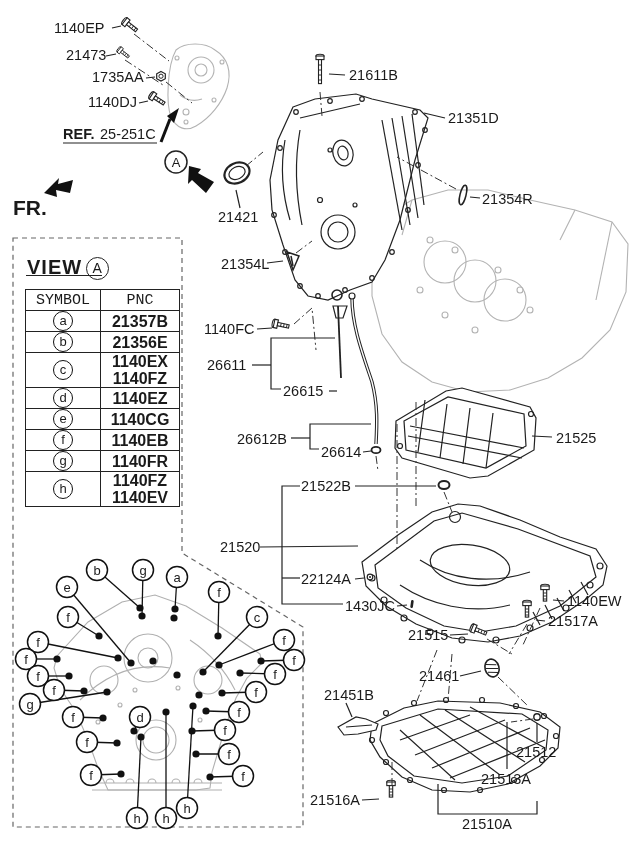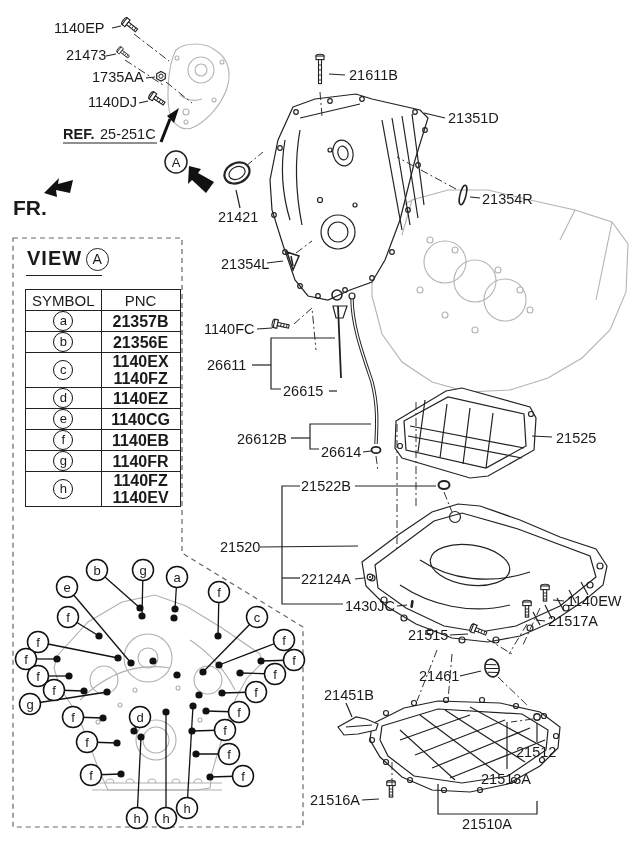--- a/index.html
+++ b/index.html
@@ -1,25 +1,25 @@
 <!DOCTYPE html>
 <html><head>
 <meta charset="utf-8">
 <style>
   html,body{margin:0;padding:0;background:#fff;}
   #stage{position:relative;width:639px;height:848px;background:#fff;overflow:hidden;
          font-family:"Liberation Sans",sans-serif;color:#1a1a1a;}
   svg text{font-family:"Liberation Sans",sans-serif;fill:#1a1a1a;}
-  .view-head{position:absolute;left:27px;top:247px;font-size:20px;font-weight:bold;letter-spacing:1px;}
+  .view-head{position:absolute;left:27px;top:256px;font-size:20px;font-weight:bold;letter-spacing:1px;}
   .view-head .circleA{display:inline-block;width:21px;height:21px;border:1.6px solid #222;border-radius:50%;
          font-size:14px;font-weight:normal;text-align:center;line-height:21px;vertical-align:middle;margin-left:4px;}
   .view-underline{position:absolute;left:26px;top:275px;width:76px;border-top:1.6px solid #222;}
   table.viewtab{position:absolute;left:25px;top:289px;border-collapse:collapse;background:#fff;}
   table.viewtab th,table.viewtab td{border:1.5px solid #222;text-align:center;padding:0 6px;}
-  table.viewtab th{font-size:15px;font-weight:normal;height:20px;}
+  table.viewtab th{font-size:15px;font-weight:normal;height:20px;font-family:Liberation Mono, monospace;}
   table.viewtab td{font-size:16px;height:20px;line-height:17px;}
   td.pnc{white-space:pre-line;min-width:66px;font-weight:bold;}
   td.symcell{min-width:62px;}
   .sym{display:inline-block;width:18px;height:18px;border:1.4px solid #111;border-radius:50%;
        font-size:13px;line-height:18px;text-align:center;}
 </style>
 </head>
 <body>
 
 <div id="stage">

